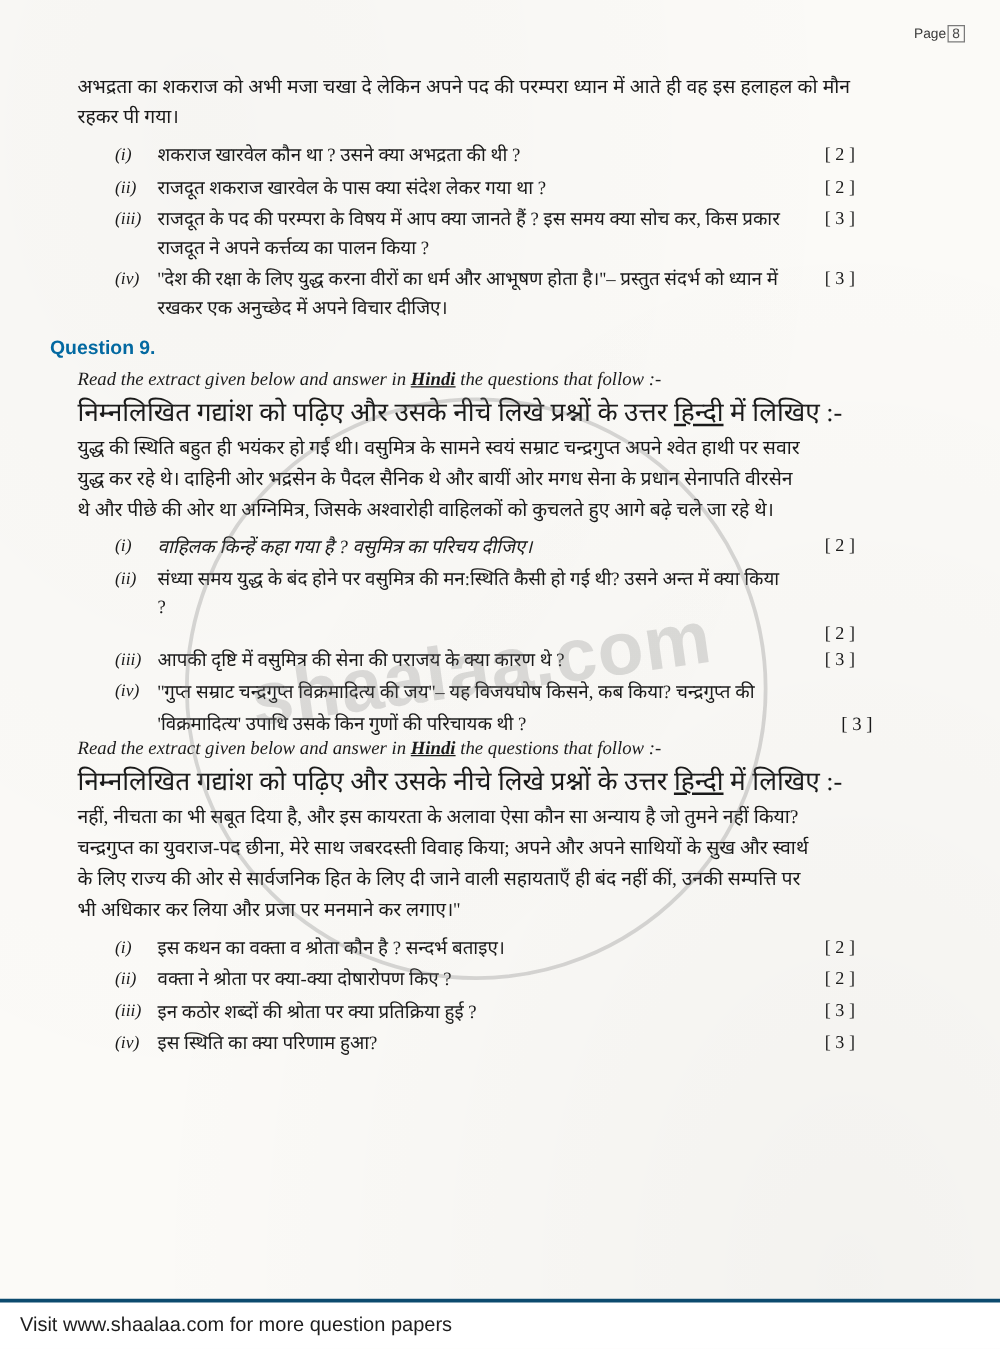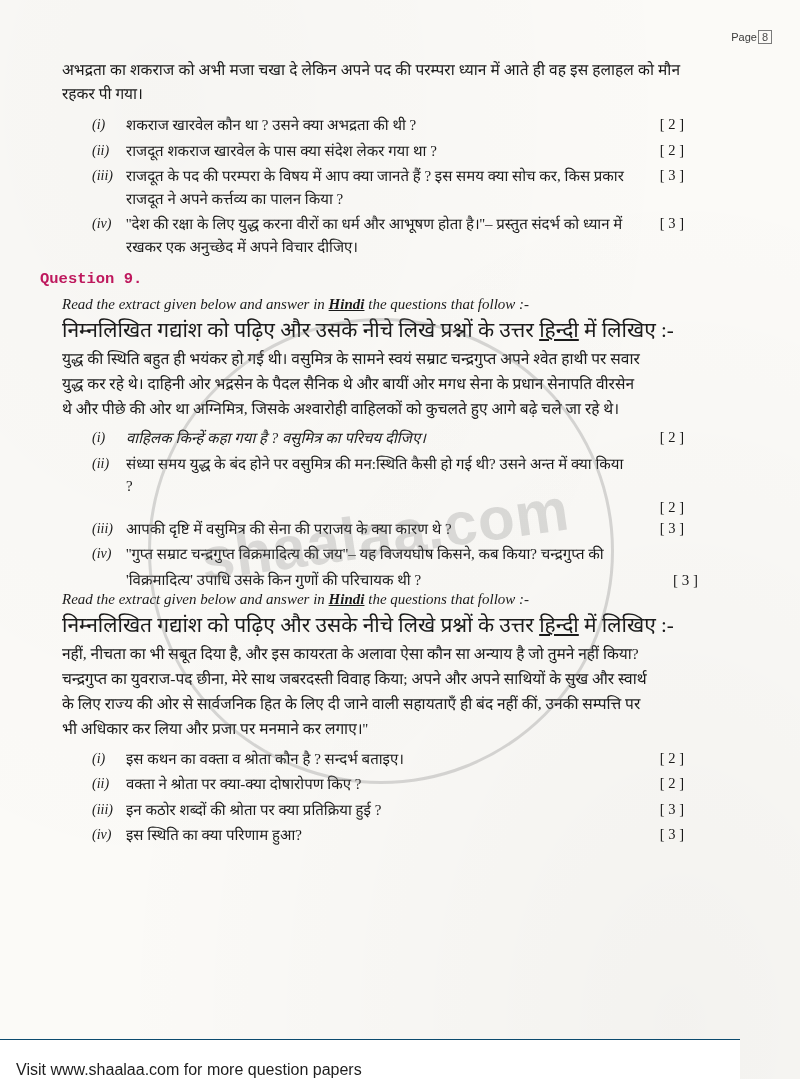--- a/index.html
+++ b/index.html
@@ -53,21 +53,21 @@
     font-weight: 700;
     color: rgba(110,110,110,0.22);
     letter-spacing: 1px;
     transform: rotate(-8deg);
     pointer-events: none;
     z-index: 5;
   }
   .page-label {
     position: absolute;
     right: 28px;
-    top: 30px;
+    top: 20px;
     font-family: "Liberation Sans", sans-serif;
     font-size: 11px;
     color: #3a3a3a;
     z-index: 6;
   }
   .page-label .num {
     display: inline-block;
     border: 1px solid #7a7a7a;
     padding: 0 3px;
     margin-left: 1px;
@@ -115,24 +115,24 @@
     white-space: nowrap;
   }
   .marks-only {
     text-align: right;
     padding-right: 14px;
     font-size: 14.5px;
     margin-top: -2px;
     margin-bottom: 2px;
   }
   .qhead {
-    font-family: Liberation Mono, monospace;
+    font-family: Liberation Sans, sans-serif;
     font-size: 15.5px;
     font-weight: 700;
-    color: #be185d;
+    color: #0369a1;
     margin: 12px 0 8px 0;
   }
   .instr {
     font-family: "Liberation Serif", serif;
     font-style: italic;
     font-size: 15px;
     padding-left: 22px;
     margin-bottom: 2px;
   }
   .instr b { font-weight: 700; font-style: italic; text-decoration: underline; }
@@ -157,26 +157,26 @@
     display: flex;
     gap: 32px;
   }
   .wrapline .qtext { flex: 1 1 auto; }
   .wrapline .marks { flex: 0 0 46px; text-align: right; }
   .italic-q { font-style: italic; }
   .footer {
     position: absolute;
     left: 0;
     bottom: 0;
-    width: 740px;
+    width: 800px;
     height: 40px;
     background: #ffffff;
-    border-top: 1px solid #0c4a6e;
+    border-top: 3px solid #0c4a6e;
     display: flex;
-    align-items: flex-end;
+    align-items: center;
     padding-left: 16px;
     box-sizing: border-box;
     font-family: "Liberation Sans", sans-serif;
     font-size: 16px;
     color: #1d1d1d;
     z-index: 8;
   }
 </style>
 </head>
 <body>

